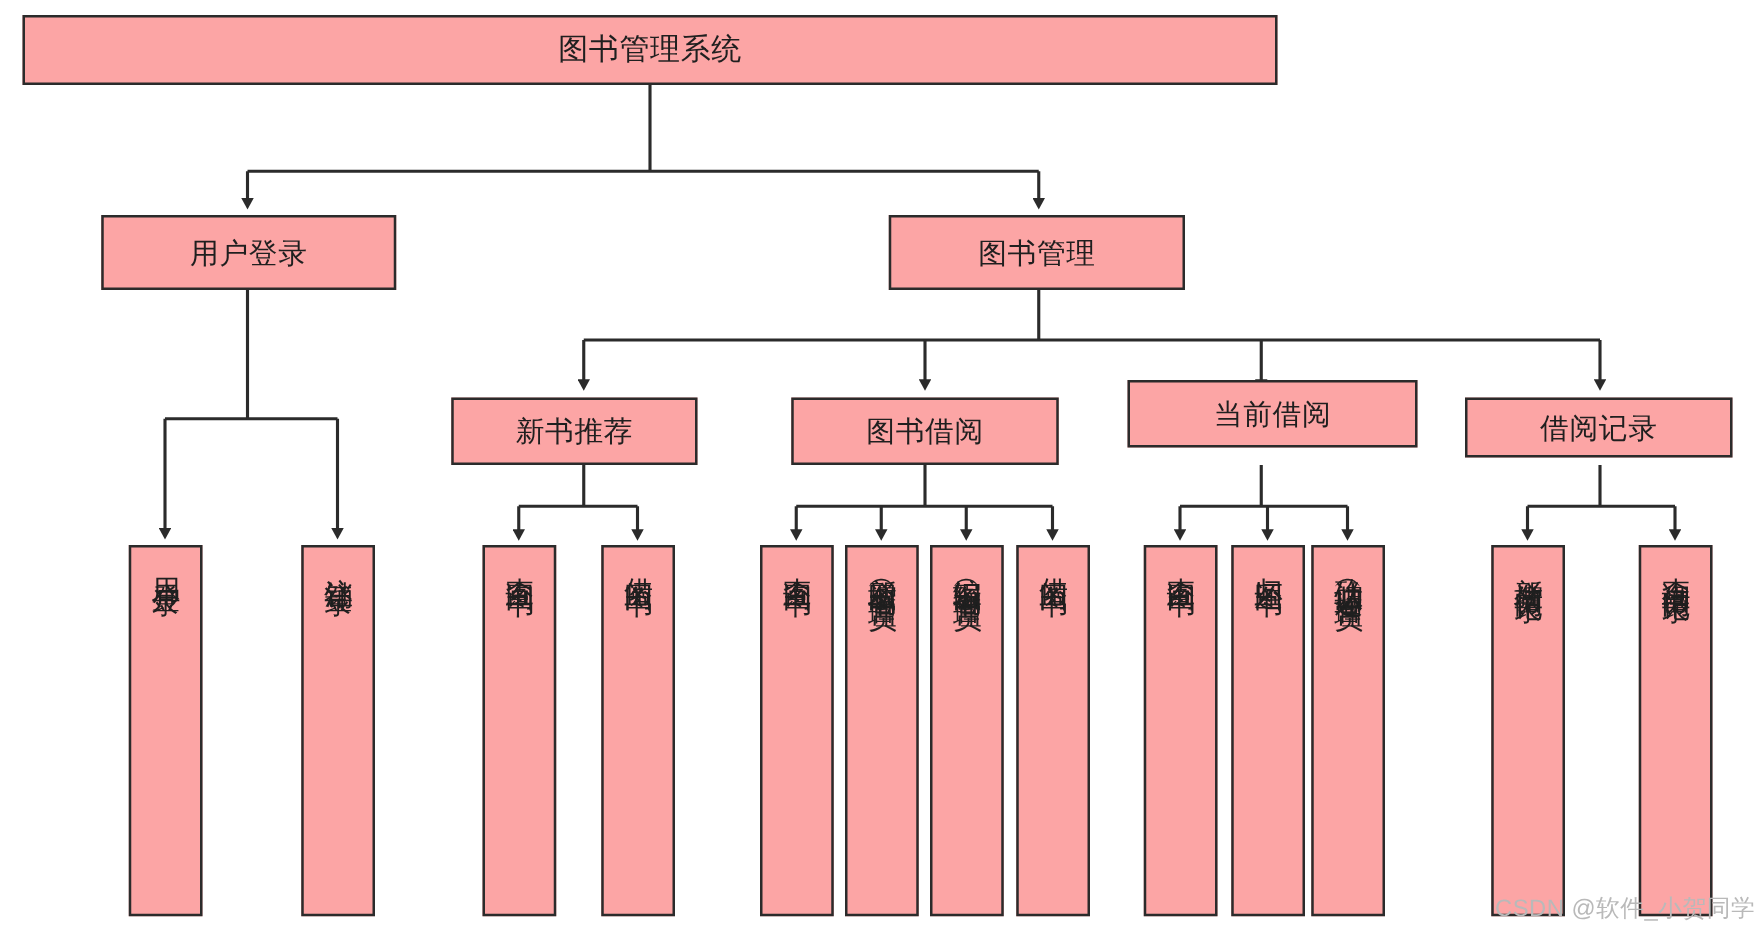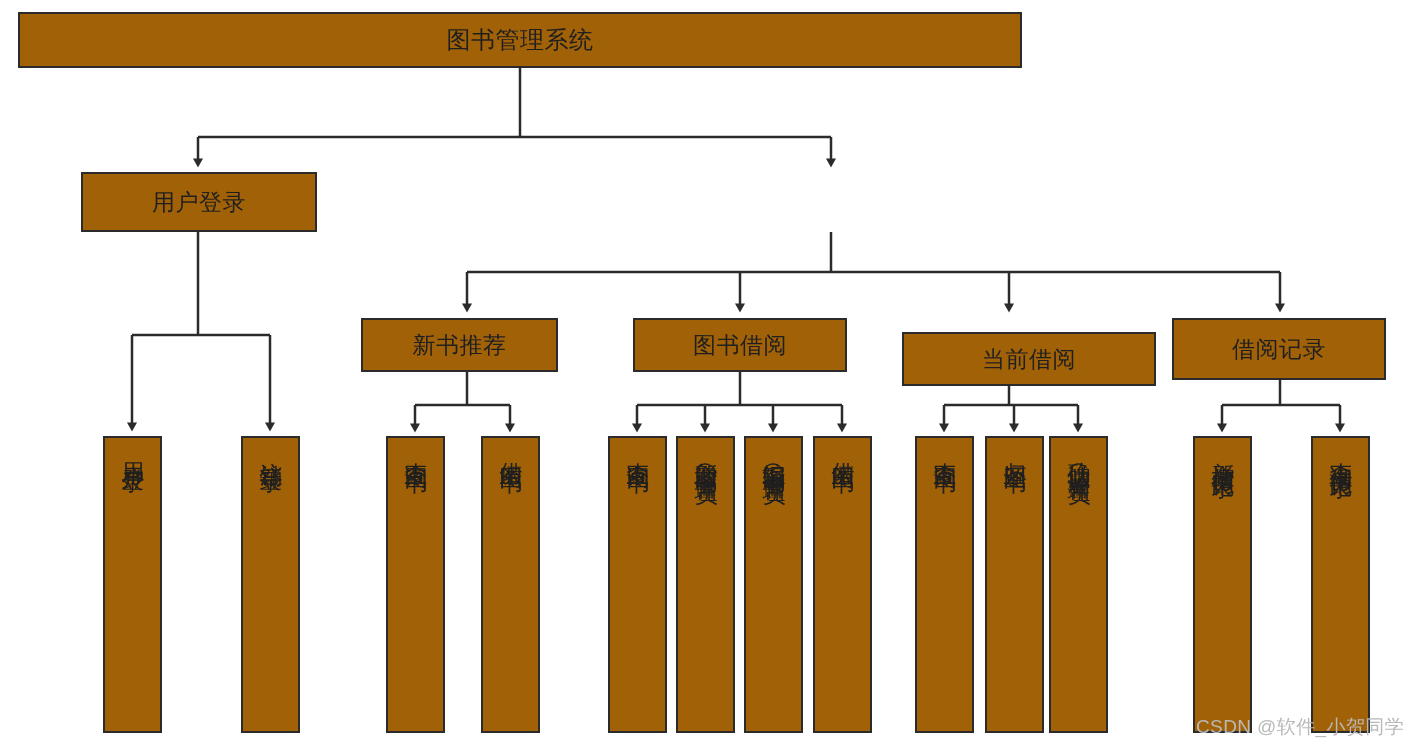--- a/index.html
+++ b/index.html
@@ -23,21 +23,21 @@
     left: 0;
     top: 0;
     width: 1405px;
     height: 747px;
     pointer-events: none;
   }
   .node {
     position: absolute;
     box-sizing: border-box;
     border: 2.5px solid #2b2b2b;
-    background: #a16207;
+    background: #fca5a5;
     display: flex;
     align-items: center;
     justify-content: center;
     text-align: center;
   }
   .node-label {
     display: block;
     line-height: 1.16;
     letter-spacing: 0.5px;
     color: #1f1f1f;
@@ -122,31 +122,34 @@
     <path d="M1340,405 L1340,428" stroke="#2b2b2b" stroke-width="2.5" fill="none" marker-end="url(#arrow)"></path>
   </svg>
 
   <div class="node horizontal root" style="left:18px; top:12px; width:1004px; height:56px;">
     <span class="node-label">图书管理系统</span>
   </div>
 
   <div class="node horizontal" style="left:81px; top:172px; width:236px; height:60px;">
     <span class="node-label">用户登录</span>
   </div>
+  <div class="node horizontal" style="left:711px; top:172px; width:237px; height:60px;">
+    <span class="node-label">图书管理</span>
+  </div>
 
   <div class="node horizontal" style="left:361px; top:318px; width:197px; height:54px;">
     <span class="node-label">新书推荐</span>
   </div>
   <div class="node horizontal" style="left:633px; top:318px; width:214px; height:54px;">
     <span class="node-label">图书借阅</span>
   </div>
-  <div class="node horizontal" style="left:902px; top:332px; width:254px; height:54px;">
+  <div class="node horizontal" style="left:902px; top:304px; width:232px; height:54px;">
     <span class="node-label">当前借阅</span>
   </div>
-  <div class="node horizontal" style="left:1172px; top:318px; width:214px; height:62px;align-items:center;">
+  <div class="node horizontal" style="left:1172px; top:318px; width:214px; height:48px;align-items:center;">
     <span class="node-label">借阅记录</span>
   </div>
 
   <div class="node vertical" style="left:103px; top:436px; width:59px; height:297px;">
     <span class="node-label">用户登录</span>
   </div>
   <div class="node vertical" style="left:241px; top:436px; width:59px; height:297px;">
     <span class="node-label">注销登录</span>
   </div>
 

